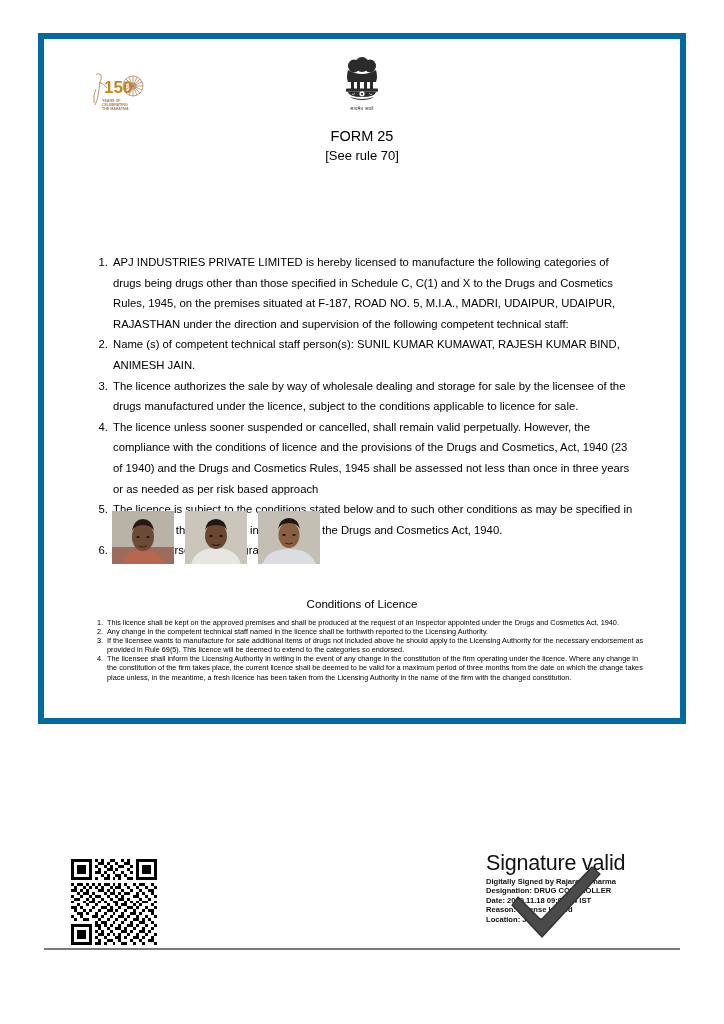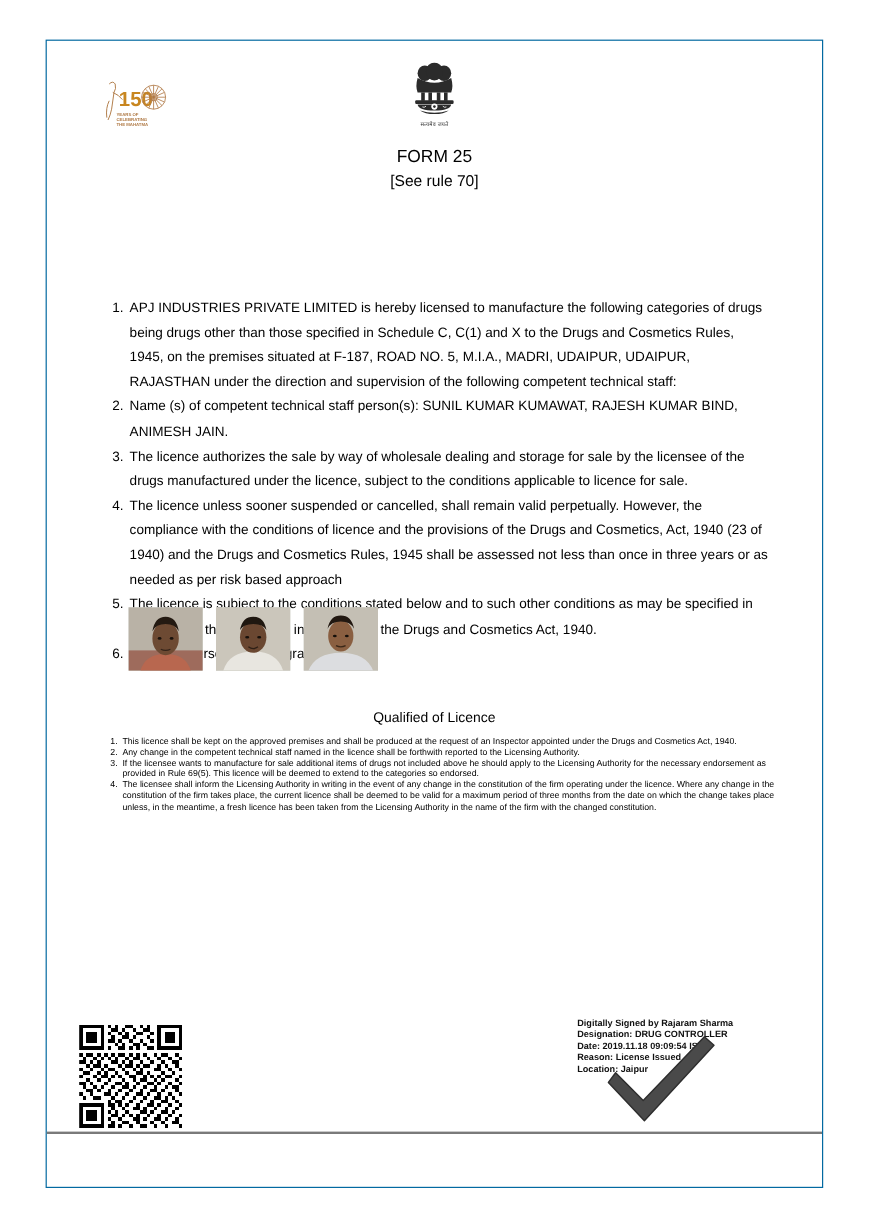--- a/index.html
+++ b/index.html
@@ -15,22 +15,22 @@
     color: #000000;
     overflow: hidden;
     position: relative;
   }
 
   .page {
     position: absolute;
     left: 38px;
     top: 33px;
     width: 648px;
-    height: 957px;
-    border: 1px solid #0369a1;
+    height: 691px;
+    border: 6px solid #0369a1;
     box-sizing: border-box;
     background: #fff;
   }
 
   .inner {
     position: relative;
     width: 100%;
     height: 100%;
   }
 
@@ -374,21 +374,21 @@
         <path d="M4 53 q6 -15 27 -15 q21 0 27 15 z" fill="#dcdde0"></path>
         <ellipse cx="31" cy="24" rx="10.5" ry="13" fill="#8a5f41"></ellipse>
         <path d="M20 18 q2 -11 11 -11 q9 0 11 11 q-3 -6 -11 -6 q-8 0 -11 6 z" fill="#221811"></path>
         <ellipse cx="26" cy="24" rx="1.6" ry="1.1" fill="#150f0a"></ellipse>
         <ellipse cx="36" cy="24" rx="1.6" ry="1.1" fill="#150f0a"></ellipse>
         <path d="M27 32 q4 2 8 0" stroke="#3a2718" stroke-width="1" fill="none"></path>
       </svg>
     </div>
   </div>
 
-  <div class="cond-title">Qualified of Licence</div>
+  <div class="cond-title">Conditions of Licence</div>
   <div class="conditions">
     <div class="li">
       <span class="num">1.</span>
       <span class="txt">This licence shall be kept on the approved premises and shall be produced at the request of an Inspector appointed under the Drugs and Cosmetics Act, 1940.</span>
     </div>
     <div class="li">
       <span class="num">2.</span>
       <span class="txt">Any change in the competent technical staff named in the licence shall be forthwith reported to the Licensing Authority.</span>
     </div>
     <div class="li">
@@ -632,20 +632,21 @@
             <rect x="17" y="28" width="2" height="1"></rect>
             <rect x="21" y="28" width="1" height="1"></rect>
             <rect x="24" y="28" width="1" height="1"></rect>
             <rect x="28" y="28" width="1" height="1"></rect>
       </g>
     </svg>
   </div>
 
   <div class="sig">
     <div class="sig-wrap">
+      <div class="sig-title">Signature valid</div>
       <div class="sig-lines">
         <div>Digitally Signed by Rajaram Sharma</div>
         <div>Designation: DRUG CONTROLLER</div>
         <div>Date: 2019.11.18 09:09:54 IST</div>
         <div>Reason: License Issued</div>
         <div>Location: Jaipur</div>
       </div>
       <svg class="tick" viewBox="0 0 96 78" xmlns="http://www.w3.org/2000/svg">
         <path d="M4 40 L10 32 L33 55 L84 2 L92 9 L34 72 Z" fill="#4a4a4a" stroke="#2e2e2e" stroke-width="1.2" stroke-linejoin="round"></path>
       </svg>

